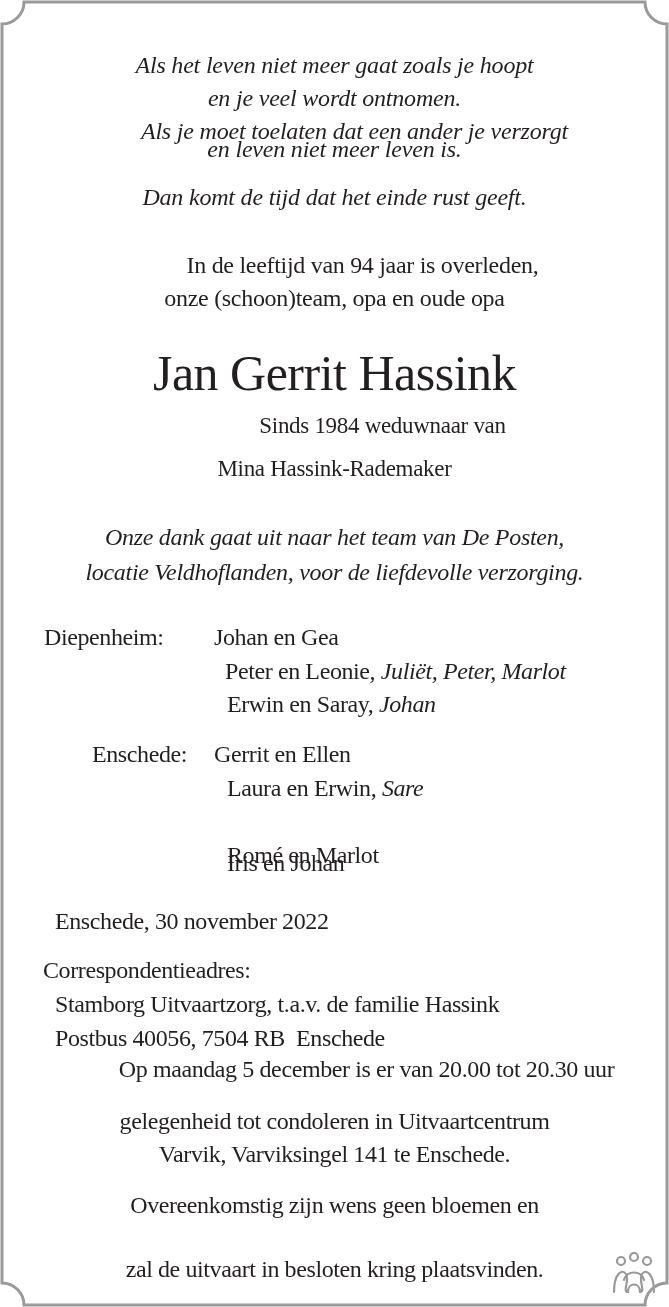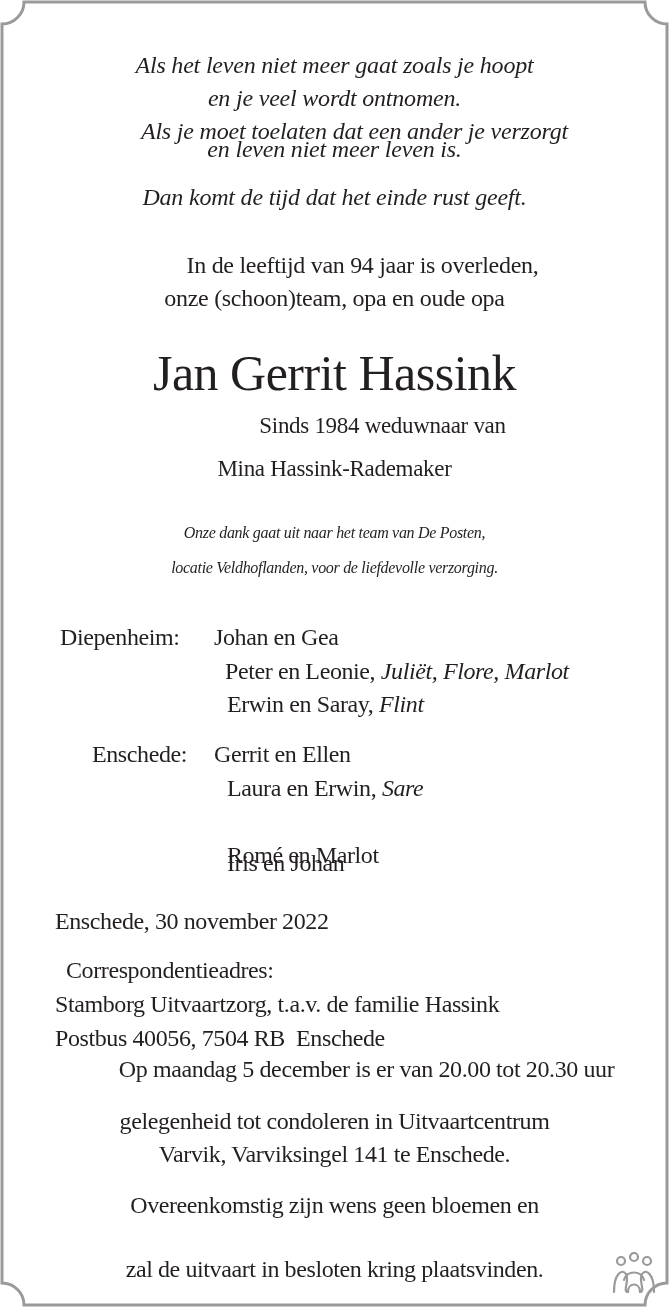--- a/index.html
+++ b/index.html
@@ -9,21 +9,21 @@
       position: absolute; left: 0; top: 0; width: 669px; height: 1307px;
       font-family: "Liberation Serif", "DejaVu Serif", serif;
       color: #231f20;
     }
     .line { position: absolute; white-space: nowrap; }
     .center { left: 0; width: 669px; text-align: center; }
     .poem { font-style: italic; font-size: 24px; letter-spacing: -0.2px; }
     .intro { font-size: 24px; letter-spacing: -0.3px; }
     .name { font-size: 50px; letter-spacing: -0.5px; }
     .widow { font-size: 23px; letter-spacing: -0.3px; }
-    .thanks { font-style: italic; font-size: 16px; letter-spacing: -0.3px; }
+    .thanks { font-style: italic; font-size: 24px; letter-spacing: -0.3px; }
     .fam { font-size: 24px; letter-spacing: -0.4px; }
     .fam i { font-style: italic; }
     .plain { font-size: 24px; letter-spacing: -0.4px; }
     .icon { position: absolute; left: 612px; top: 1252px; width: 44px; height: 42px; }
   </style>
 </head>
 <body>
 
 <svg class="frame" viewBox="0 0 669 1307" xmlns="http://www.w3.org/2000/svg">
   <path d="M24,2 L645,2 A22,22 0 0 0 667,24 L667,1283 A22,22 0 0 0 645,1305 L24,1305 A22,22 0 0 0 2,1283 L2,24 A22,22 0 0 0 24,2 Z" fill="none" stroke="#9a9a9a" stroke-width="3"></path>
@@ -41,51 +41,51 @@
   <div class="line center intro" style="top:285px;">onze (schoon)team, opa en oude opa</div>
 
   <div class="line center name" style="top:344px;">Jan Gerrit Hassink</div>
 
   <div class="line center widow" style="top:413px;margin-left:48px;">Sinds 1984 weduwnaar van</div>
   <div class="line center widow" style="top:456px;">Mina Hassink-Rademaker</div>
 
   <div class="line center thanks" style="top:524px;">Onze dank gaat uit naar het team van De Posten,</div>
   <div class="line center thanks" style="top:559px;font-style:italic;">locatie Veldhoflanden, voor de liefdevolle verzorging.</div>
 
-  <div class="line fam" style="top:624px; left:60px;">Diepenheim:</div>
+  <div class="line fam" style="top:624px; left:44px;">Diepenheim:</div>
   <div class="line fam" style="top:624px; left:214px;">
     <span>Johan en Gea</span>
   </div>
   <div class="line fam" style="top:658px; left:225px;">
     <span>Peter en Leonie,</span>
-    <i>Juliët, Flore, Marlot</i>
+    <i>Juliët, Peter, Marlot</i>
   </div>
   <div class="line fam" style="top:691px; left:227px;">
     <span>Erwin en Saray,</span>
-    <i>Flint</i>
+    <i>Johan</i>
   </div>
 
   <div class="line fam" style="top:741px; left:92px;">Enschede:</div>
   <div class="line fam" style="top:741px; left:214px;">
     <span>Gerrit en Ellen</span>
   </div>
   <div class="line fam" style="top:775px; left:227px;">
     <span>Laura en Erwin,</span>
     <i>Sare</i>
   </div>
   <div class="line fam" style="top:850px; left:227px;">
     <span>Iris en Johan</span>
   </div>
   <div class="line fam" style="top:842px; left:227px;">
     <span>Romé en Marlot</span>
   </div>
 
   <div class="line plain" style="top:908px; left:55px;text-align:right;">Enschede, 30 november 2022</div>
 
-  <div class="line plain" style="top:957px; left:66px;">Correspondentieadres:</div>
+  <div class="line plain" style="top:957px; left:43px;">Correspondentieadres:</div>
   <div class="line plain" style="top:991px; left:55px;">Stamborg Uitvaartzorg, t.a.v. de familie Hassink</div>
   <div class="line plain" style="top:1025px; left:55px; white-space: pre;">Postbus 40056, 7504 RB  Enschede</div>
 
   <div class="line center plain" style="top:1056px;margin-left:32px;">Op maandag 5 december is er van 20.00 tot 20.30 uur</div>
   <div class="line center plain" style="top:1108px;">gelegenheid tot condoleren in Uitvaartcentrum</div>
   <div class="line center plain" style="top:1141px;">Varvik, Varviksingel 141 te Enschede.</div>
 
   <div class="line center plain" style="top:1192px;">Overeenkomstig zijn wens geen bloemen en</div>
   <div class="line center plain" style="top:1225px;margin-top:31px;">zal de uitvaart in besloten kring plaatsvinden.</div>
 

